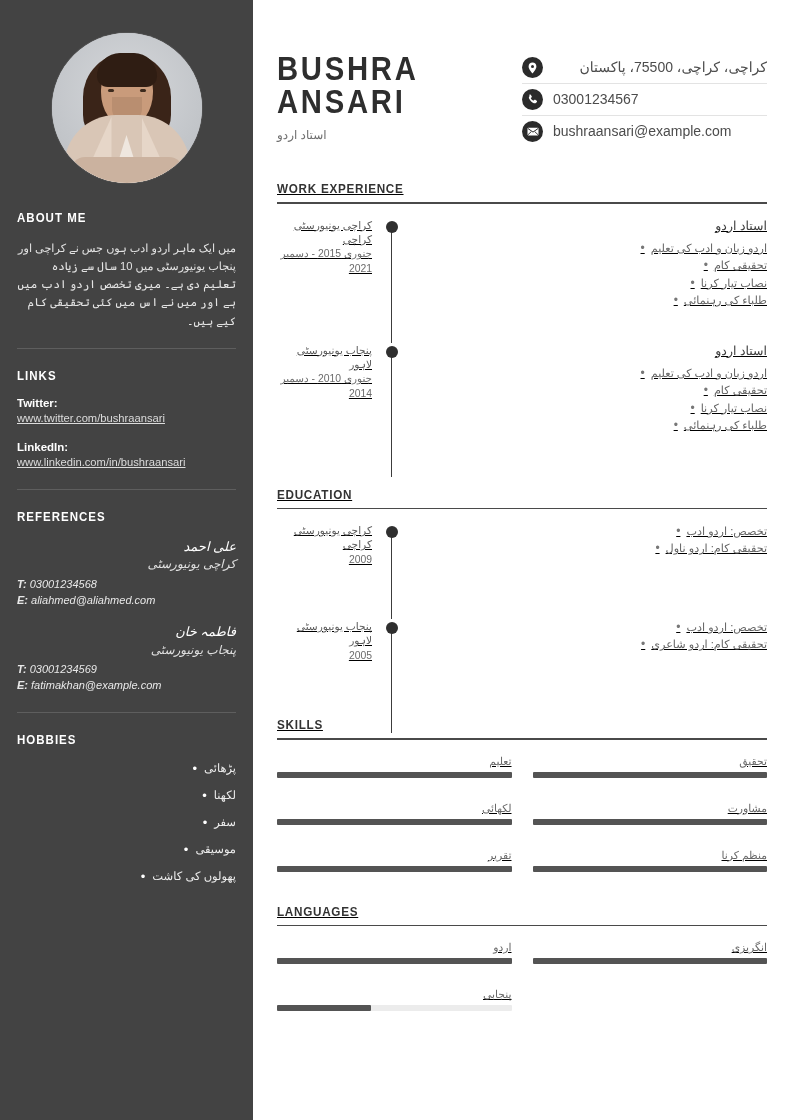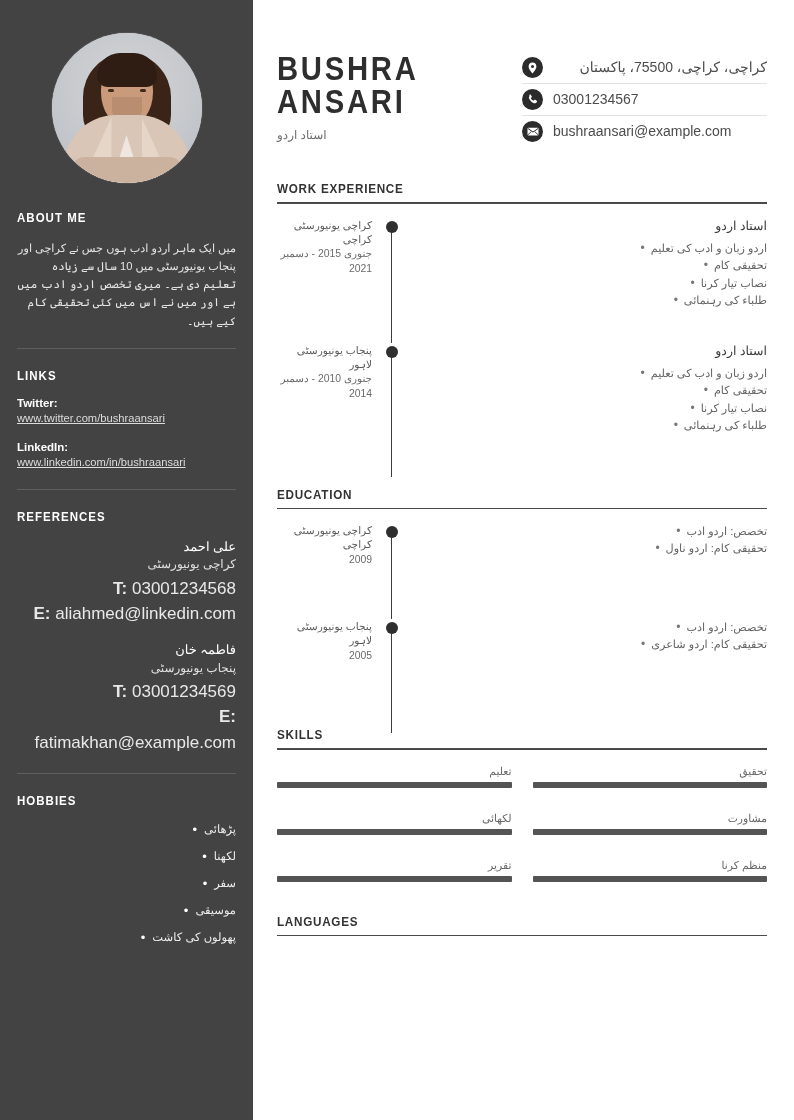--- a/index.html
+++ b/index.html
@@ -146,41 +146,40 @@
   }
   .link-url {
     font-size: 11.2px;
     color: #dcdcdc;
     text-decoration: underline;
     word-break: break-all;
     line-height: 1.42;
     display: block;
   }
 
-  .ref-block { margin-bottom: 14px; }
+  .ref-block { margin-bottom: 14px; font-style: italic; }
   .ref-name {
     font-size: 13px;
     color: #ffffff;
     direction: rtl;
     text-align: right;
     line-height: 1.45;
   }
   .ref-org {
     font-size: 12px;
     color: #e0e0e0;
     direction: rtl;
     text-align: right;
     line-height: 1.45;
     margin-bottom: 2px;
   }
   .ref-line {
-    font-size: 17px;
+    font-size: 11px;
     color: #e8e8e8;
     line-height: 1.5;
-    text-align: right;
   }
   .ref-line b { font-weight: bold; }
 
   .hobby-list { list-style: none; }
   .hobby-item {
     font-size: 11.5px;
     color: #ededed;
     direction: rtl;
     text-align: right;
     padding: 0 0 0 0;
@@ -258,21 +257,21 @@
     font-size: 14px;
     color: #4c4c4c;
     direction: rtl;
     text-align: right;
     flex: 1;
     line-height: 1.35;
   }
   .c-text.ltr { direction: ltr; text-align: left; }
 
   
-  .sec { margin-top: 28px; }
+  .sec { margin-top: 28px; text-decoration: underline; }
   .sec-title {
     font-family: "Liberation Sans", sans-serif;
     font-weight: bold;
     font-size: 13px;
     letter-spacing: 0.8px;
     color: #333333;
     text-transform: uppercase;
     transform: scaleX(0.9);
     transform-origin: left center;
     padding-bottom: 6px;
@@ -440,21 +439,21 @@
 
       <div class="ref-block">
         <div class="ref-name">علی احمد</div>
         <div class="ref-org">کراچی یونیورسٹی</div>
         <div class="ref-line">
           <b>T:</b>
           <span>03001234568</span>
         </div>
         <div class="ref-line">
           <b>E:</b>
-          <span>aliahmed@linkedin.com</span>
+          <span>aliahmed@aliahmed.com</span>
         </div>
       </div>
 
       <div class="ref-block">
         <div class="ref-name">فاطمہ خان</div>
         <div class="ref-org">پنجاب یونیورسٹی</div>
         <div class="ref-line">
           <b>T:</b>
           <span>03001234569</span>
         </div>
@@ -664,21 +663,21 @@
                   <span class="tl-bdot">•</span>
                   <span>تحقیقی کام: اردو شاعری</span>
                 </li>
             </ul>
           </div>
         </div>
 
       </div>
     </section>
 
-    <section class="sec" style="margin-top:18px;">
+    <section class="sec" style="margin-top:8px;">
       <div class="sec-title">SKILLS</div>
       <div class="sec-rule"></div>
 
       <div class="bar-grid">
         <div class="bar-item">
           <div class="bar-label">تعلیم</div>
           <div class="bar-track">
               <div class="bar-fill" style="width: 100%;"></div>
             </div>
         </div>
@@ -712,16 +711,36 @@
               <div class="bar-fill" style="width: 100%;"></div>
             </div>
         </div>
       </div>
     </section>
 
     <section class="sec" style="margin-top:30px;">
       <div class="sec-title">LANGUAGES</div>
       <div class="sec-rule"></div>
 
+      <div class="bar-grid">
+        <div class="bar-item">
+          <div class="bar-label">اردو</div>
+          <div class="bar-track">
+              <div class="bar-fill" style="width: 100%;"></div>
+            </div>
+        </div>
+        <div class="bar-item">
+          <div class="bar-label">انگریزی</div>
+          <div class="bar-track">
+              <div class="bar-fill" style="width: 100%;"></div>
+            </div>
+        </div>
+        <div class="bar-item">
+          <div class="bar-label">پنجابی</div>
+          <div class="bar-track">
+              <div class="bar-fill" style="width: 40%;"></div>
+            </div>
+        </div>
+      </div>
     </section>
 
   </main>
 </div>
 
 </body></html>

